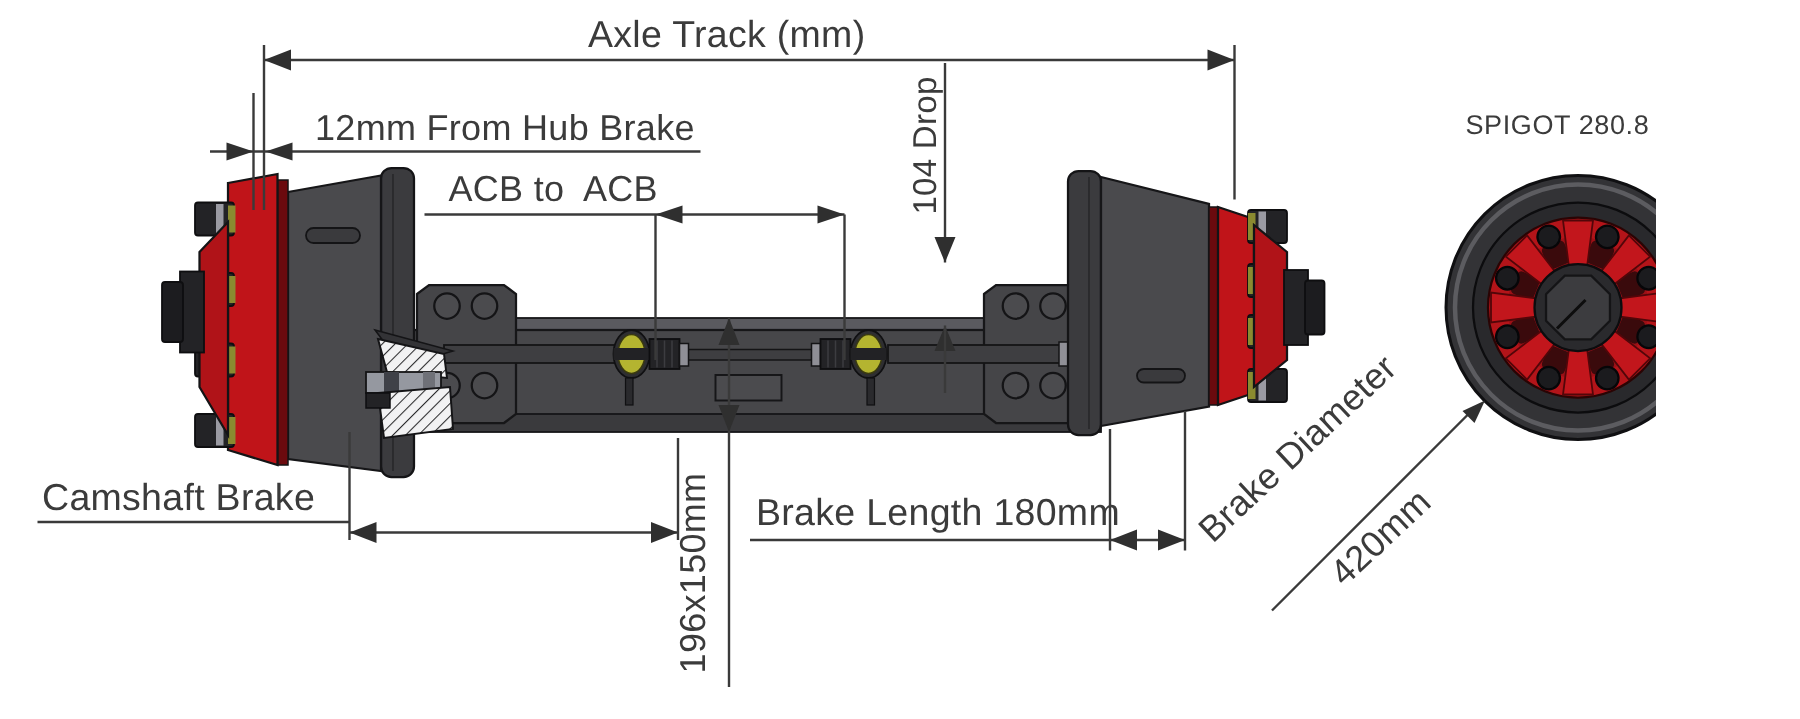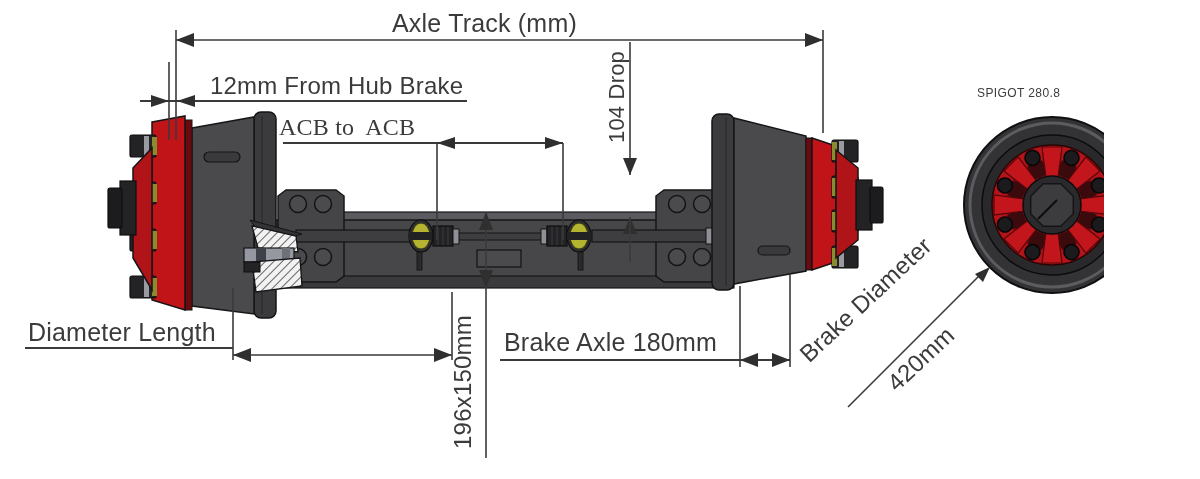--- a/index.html
+++ b/index.html
@@ -12,28 +12,28 @@
     position:absolute;color:#3b3b3b;white-space:pre;line-height:1.1;
     font-family:"Liberation Sans",sans-serif;letter-spacing:.2px;
   }
   .fs25{font-size:25px;}
   .fs24{font-size:24px;}
   .rot90{transform:translate(-50%,-50%) rotate(-90deg);transform-origin:center;}
   .lbl-drop{left:617px;top:97px;font-size:22px;}
   .lbl-beam-section{left:463px;top:382px;font-size:24px;}
   .lbl-axle-track{left:392px;top:10px;}
   .lbl-hub-face{left:210px;top:73px;}
-  .lbl-acb{left:279px;top:114px;font-family:Liberation Serif, serif;}
+  .lbl-acb{left:299px;top:114px;}
   .lbl-camshaft{left:28px;top:319px;}
   .lbl-brake-width{left:504px;top:329px;}
   .lbl-brake-diameter{
     left:893px;top:329px;text-align:center;font-size:24px;line-height:27px;
     transform:translate(-50%,-50%) rotate(-43deg);
   }
-  .spec-block{left:977px;top:40px;font-size:12px;line-height:21.5px;letter-spacing:.4px;}
+  .spec-block{left:977px;top:30px;font-size:18px;line-height:21.5px;letter-spacing:.4px;}
 </style>
 </head>
 <body>
 
 <div id="canvas">
 
 <svg id="linework" width="1200" height="479" viewBox="0 0 1200 479">
   <defs>
     <pattern id="hatch" width="6" height="6" patternUnits="userSpaceOnUse" patternTransform="rotate(45)">
       <rect width="6" height="6" fill="#f2f2f3"></rect>
@@ -260,22 +260,22 @@
 
     <line x1="848" y1="407" x2="982" y2="273"></line>
     <polygon points="990,267 983,282 975,274" stroke="none"></polygon>
   </g>
 </svg>
 
   <div class="lbl fs25 lbl-axle-track">Axle Track (mm)</div>
   <div class="lbl fs24 lbl-hub-face">12mm From Hub Brake</div>
   <div class="lbl fs24 lbl-acb">ACB to  ACB</div>
   <div class="lbl rot90 lbl-drop">104 Drop</div>
-  <div class="lbl fs25 lbl-camshaft">Diameter Length</div>
-  <div class="lbl fs25 lbl-brake-width">Brake Axle 180mm</div>
+  <div class="lbl fs25 lbl-camshaft">Camshaft Brake</div>
+  <div class="lbl fs25 lbl-brake-width">Brake Length 180mm</div>
   <div class="lbl rot90 lbl-beam-section">196x150mm</div>
 
   <div class="lbl lbl-brake-diameter">
     <div>Brake Diameter</div>
     <div>420mm</div>
   </div>
 
   <div class="lbl spec-block">
     <div>SPIGOT 280.8</div>
   </div>

